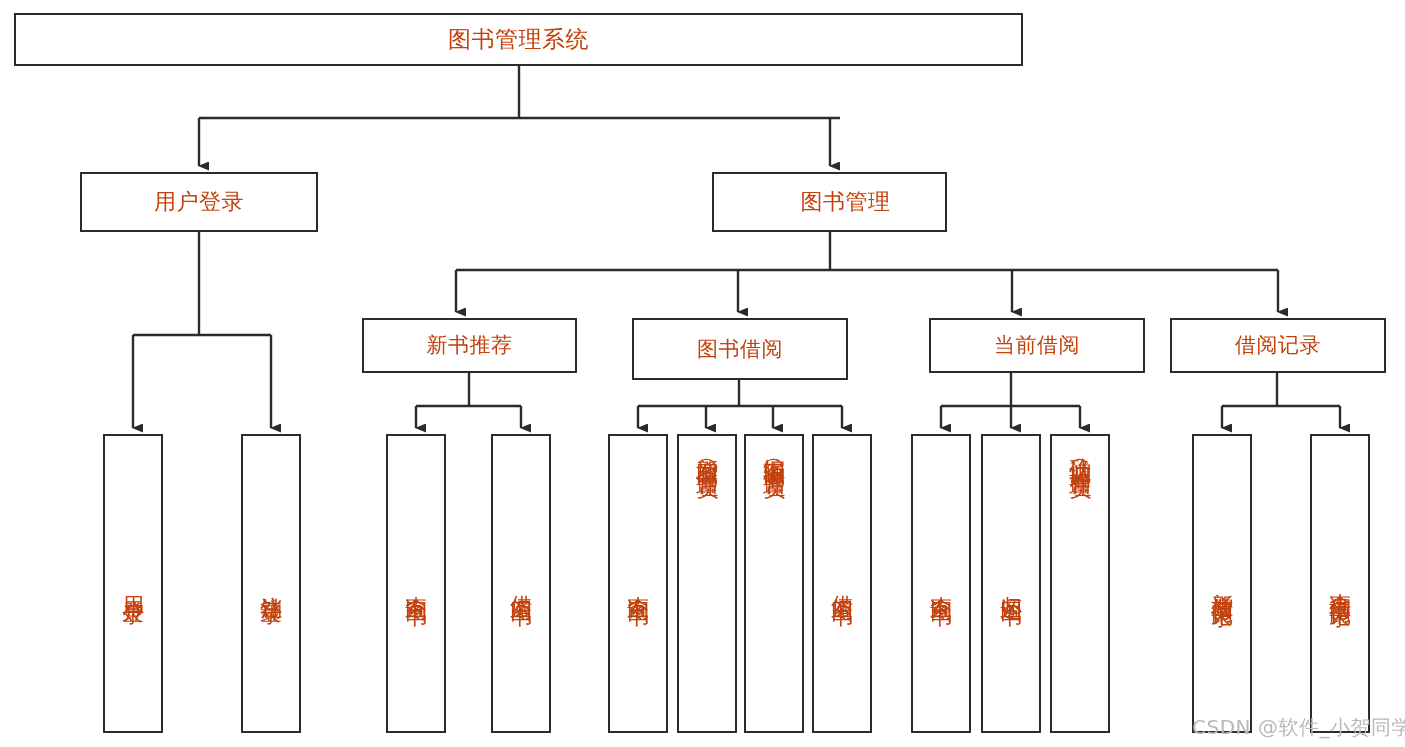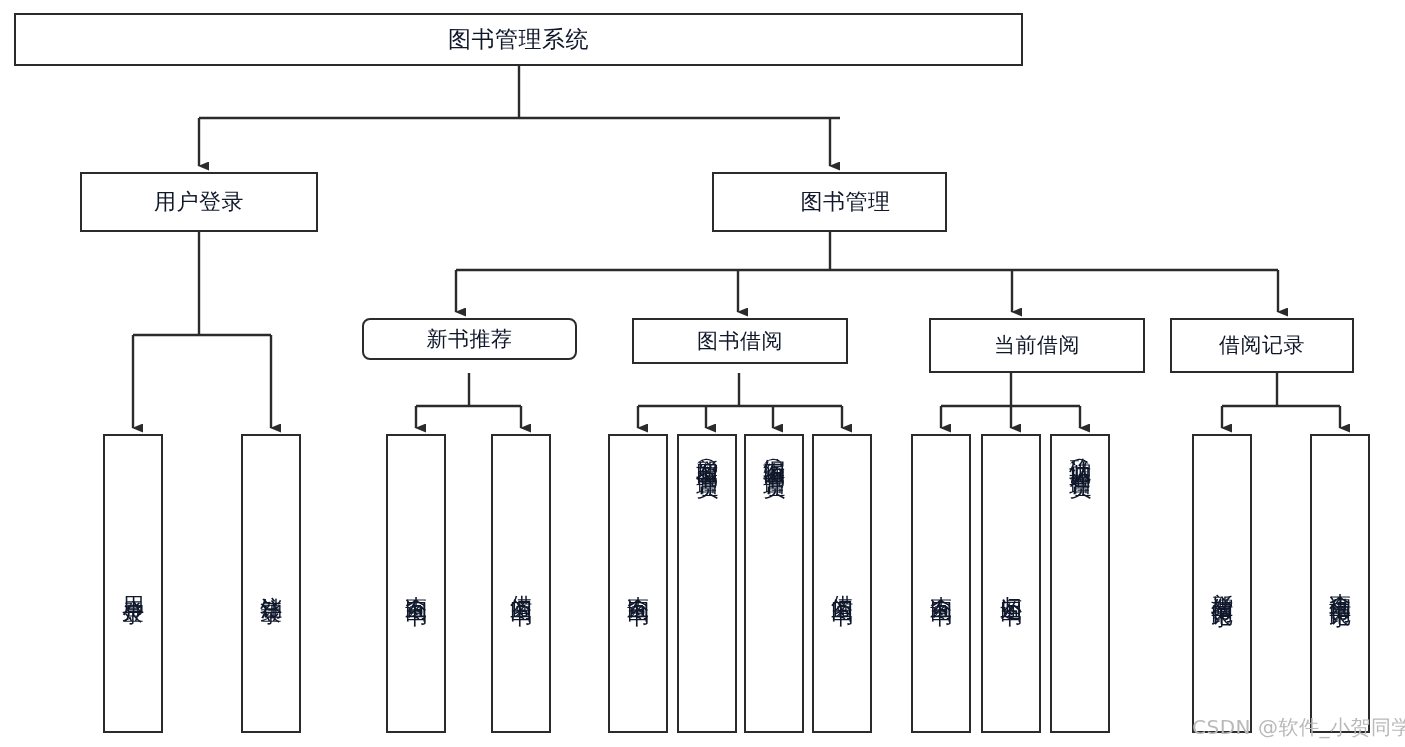--- a/index.html
+++ b/index.html
@@ -15,21 +15,21 @@
   .node-box{
     position:absolute;
     background:#ffffff;
     border:2px solid #2b2b2b;
     box-sizing:border-box;
     display:flex;
     align-items:center;
     justify-content:center;
   }
   .node-label{
-    color:#0f172a;
+    color:#c2410c;
     font-size:21px;
     line-height:1.15;
     white-space:nowrap;
     letter-spacing:0.5px;
   }
   .node-root .node-label{font-size:23px;}
   .node-l2 .node-label{font-size:22px;}
   .node-l3 .node-label{font-size:21px;}
 
   .node-leaf{align-items:flex-start;padding-top:4px;}
@@ -116,30 +116,30 @@
     <span class="node-label">图书管理系统</span>
   </div>
 
   <div class="node-box node-l2" style="left:80px;top:172px;width:238px;height:60px;">
     <span class="node-label">用户登录</span>
   </div>
   <div class="node-box node-l2" style="left:712px;top:172px;width:235px;height:60px;padding-left:32px;">
     <span class="node-label">图书管理</span>
   </div>
 
-  <div class="node-box node-l3" style="left:362px;top:318px;width:215px;height:42px;border-radius:8px;">
+  <div class="node-box node-l3" style="left:362px;top:318px;width:215px;height:55px;">
     <span class="node-label">新书推荐</span>
   </div>
-  <div class="node-box node-l3" style="left:632px;top:318px;width:216px;height:46px;">
+  <div class="node-box node-l3" style="left:632px;top:318px;width:216px;height:62px;">
     <span class="node-label">图书借阅</span>
   </div>
   <div class="node-box node-l3" style="left:929px;top:318px;width:216px;height:55px;">
     <span class="node-label">当前借阅</span>
   </div>
-  <div class="node-box node-l3" style="left:1170px;top:318px;width:184px;height:55px;">
+  <div class="node-box node-l3" style="left:1170px;top:318px;width:216px;height:55px;">
     <span class="node-label">借阅记录</span>
   </div>
 
   <div class="node-box node-leaf leaf-center" style="left:103px;top:434px;width:60px;height:299px;">
     <span class="node-label">用户登录</span>
   </div>
   <div class="node-box node-leaf leaf-center" style="left:241px;top:434px;width:60px;height:299px;">
     <span class="node-label">注销登录</span>
   </div>
 

